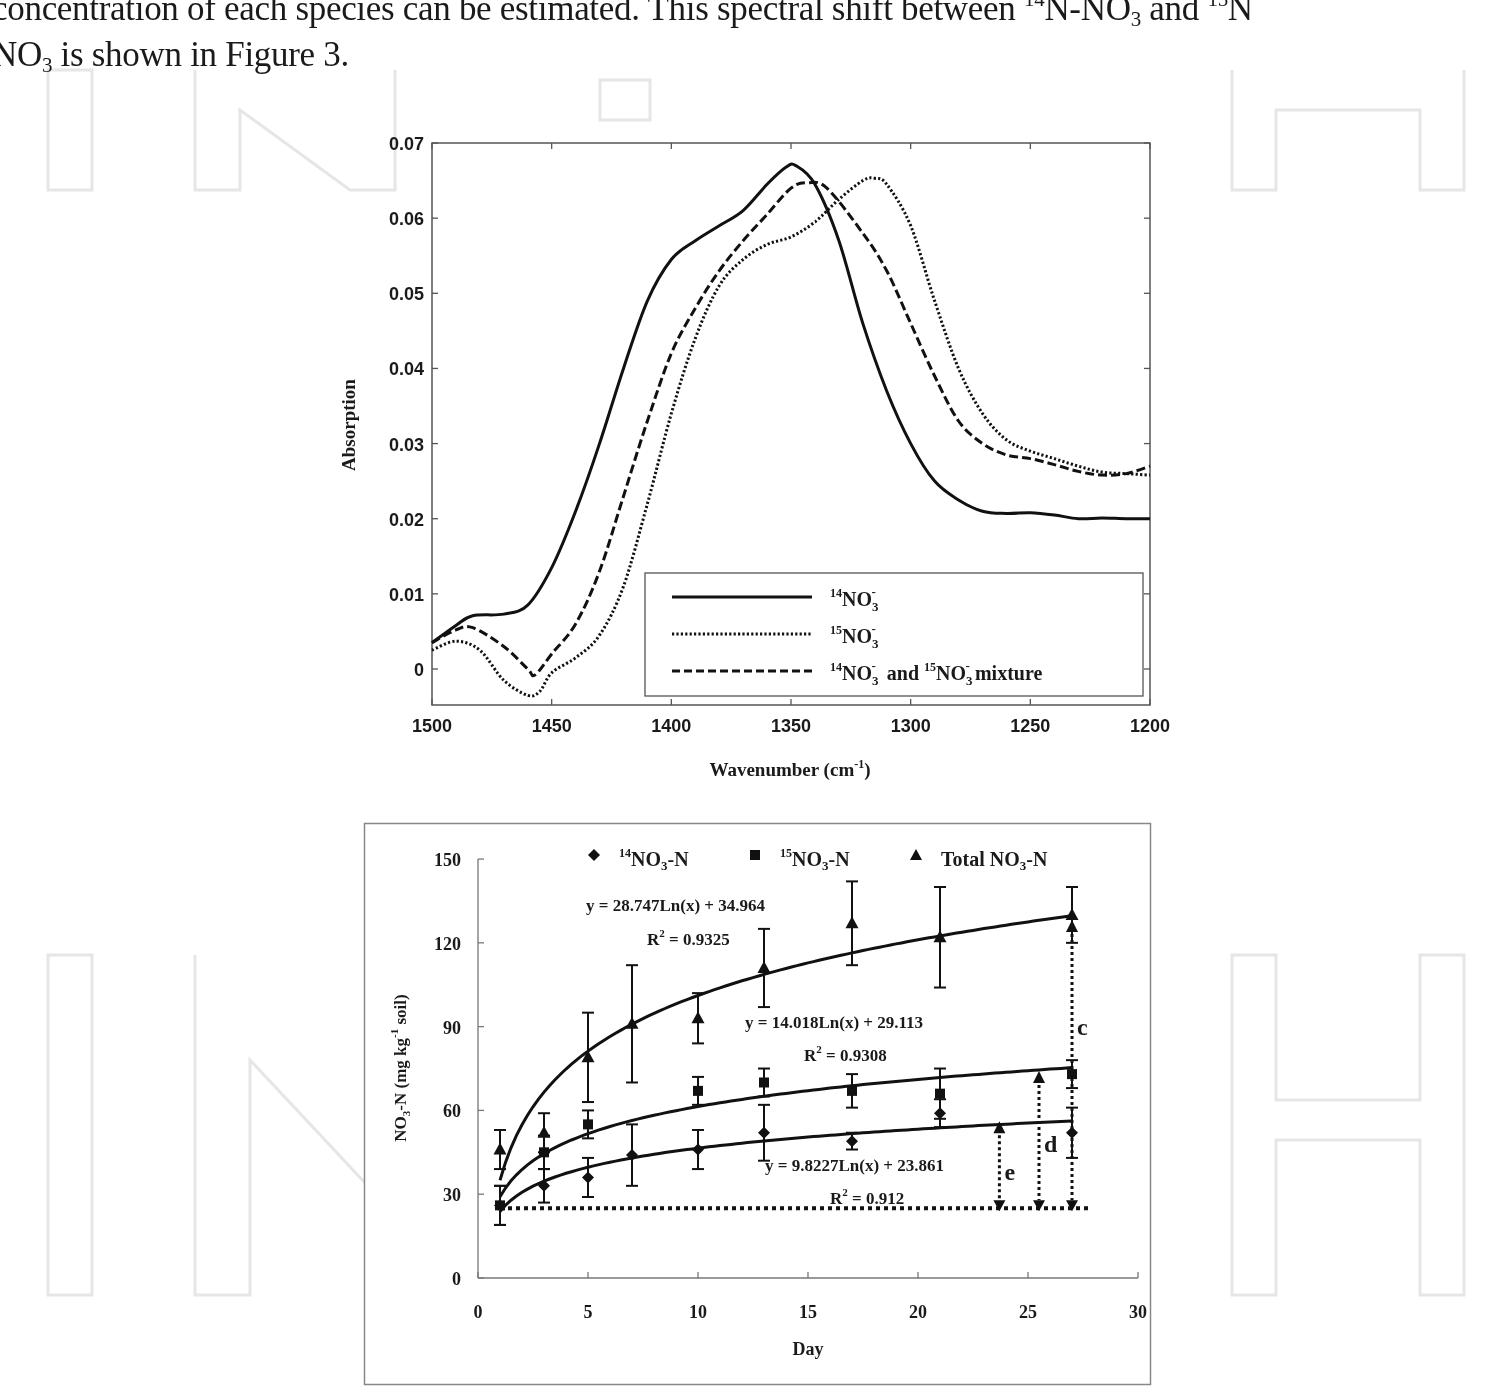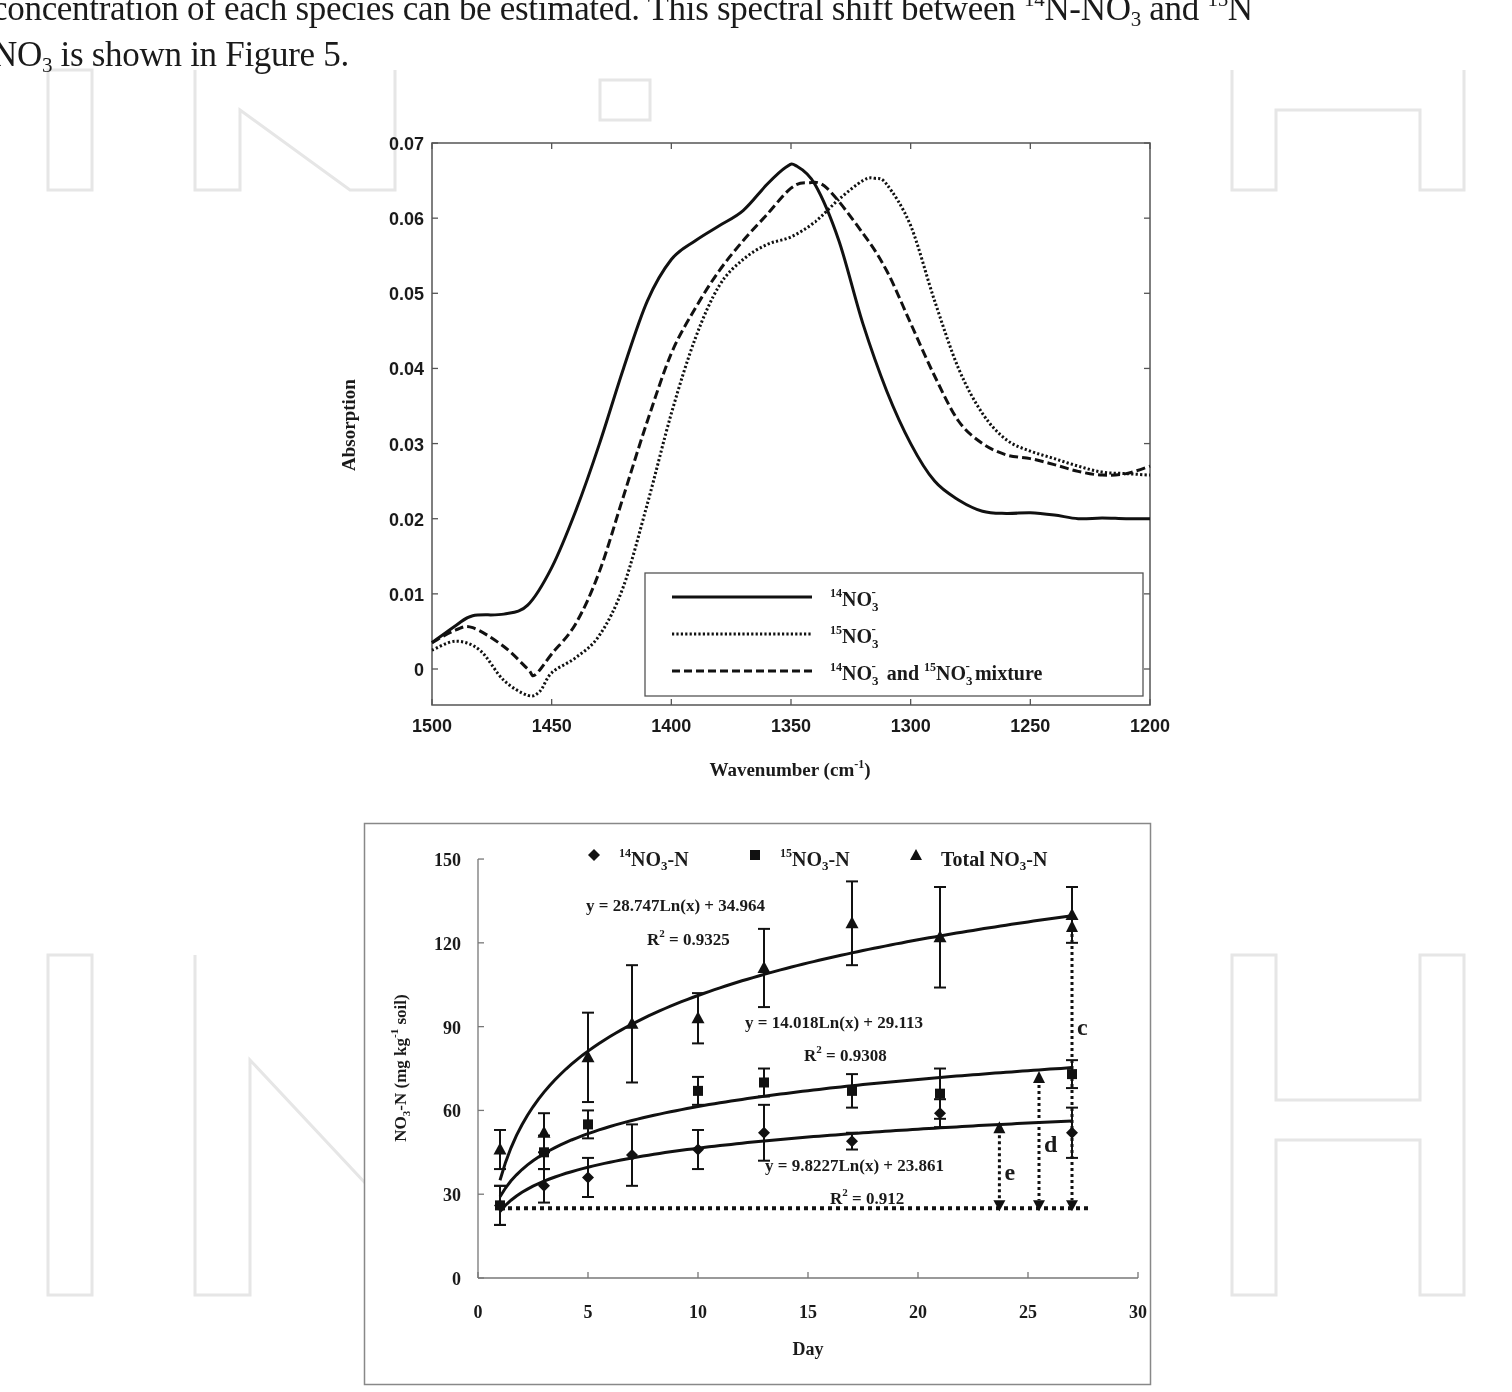--- a/index.html
+++ b/index.html
@@ -23,21 +23,21 @@
     <rect x="600" y="80" width="50" height="40"></rect>
     <path d="M1232,70 V190 H1276 V110 H1420 V190 H1464 V70"></path>
     <rect x="48" y="955" width="44" height="340"></rect>
     <path d="M195,955 V1295 H250 V1060 L470,1295 H520"></path>
     <path d="M1232,955 V1295 H1276 V1140 H1420 V1295 H1464 V955 H1420 V1100 H1276 V955 Z"></path>
   </g>
 </svg>
 
 <div class="intro">
   <div><span>concentration of each species can be estimated. This spectral shift between </span><sup>14</sup><span>N-NO</span><sub>3</sub><span> and </span><sup>15</sup><span>N</span></div>
-  <div><span>NO</span><sub>3</sub><span> is shown in Figure 5.</span></div>
+  <div><span>NO</span><sub>3</sub><span> is shown in Figure 3.</span></div>
 </div>
 
 <svg class="fig" id="spectra-chart" style="left:0;top:0" width="1512" height="800" viewBox="0 0 1512 800">
   <rect x="432" y="143" width="718" height="562" fill="none" stroke="#555" stroke-width="1.5"></rect>
   <g id="sp-ticks">
       <line x1="432" y1="669" x2="438" y2="669" stroke="#555" stroke-width="1.3"></line>
       <line x1="1144" y1="669" x2="1150" y2="669" stroke="#555" stroke-width="1.3"></line>
       <line x1="432" y1="593.86" x2="438" y2="593.86" stroke="#555" stroke-width="1.3"></line>
       <line x1="1144" y1="593.86" x2="1150" y2="593.86" stroke="#555" stroke-width="1.3"></line>
       <line x1="432" y1="518.72" x2="438" y2="518.72" stroke="#555" stroke-width="1.3"></line>

